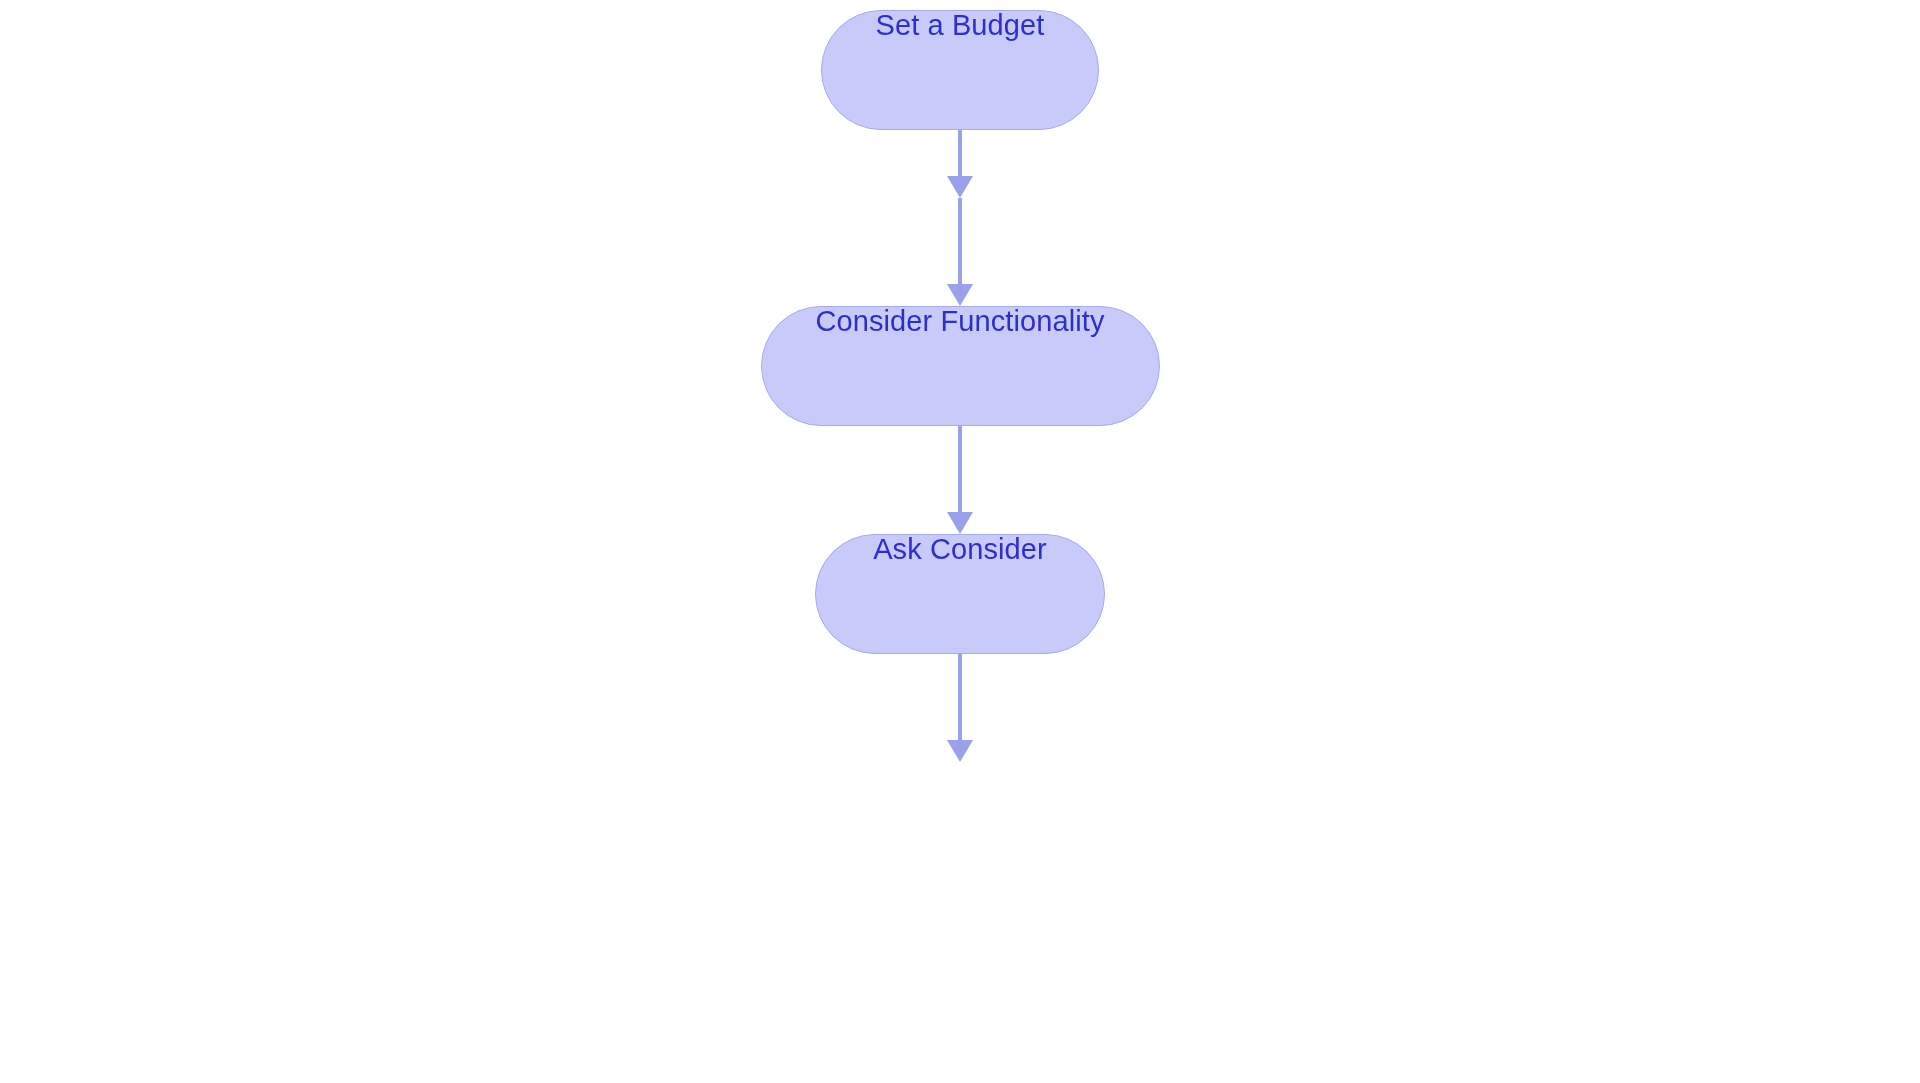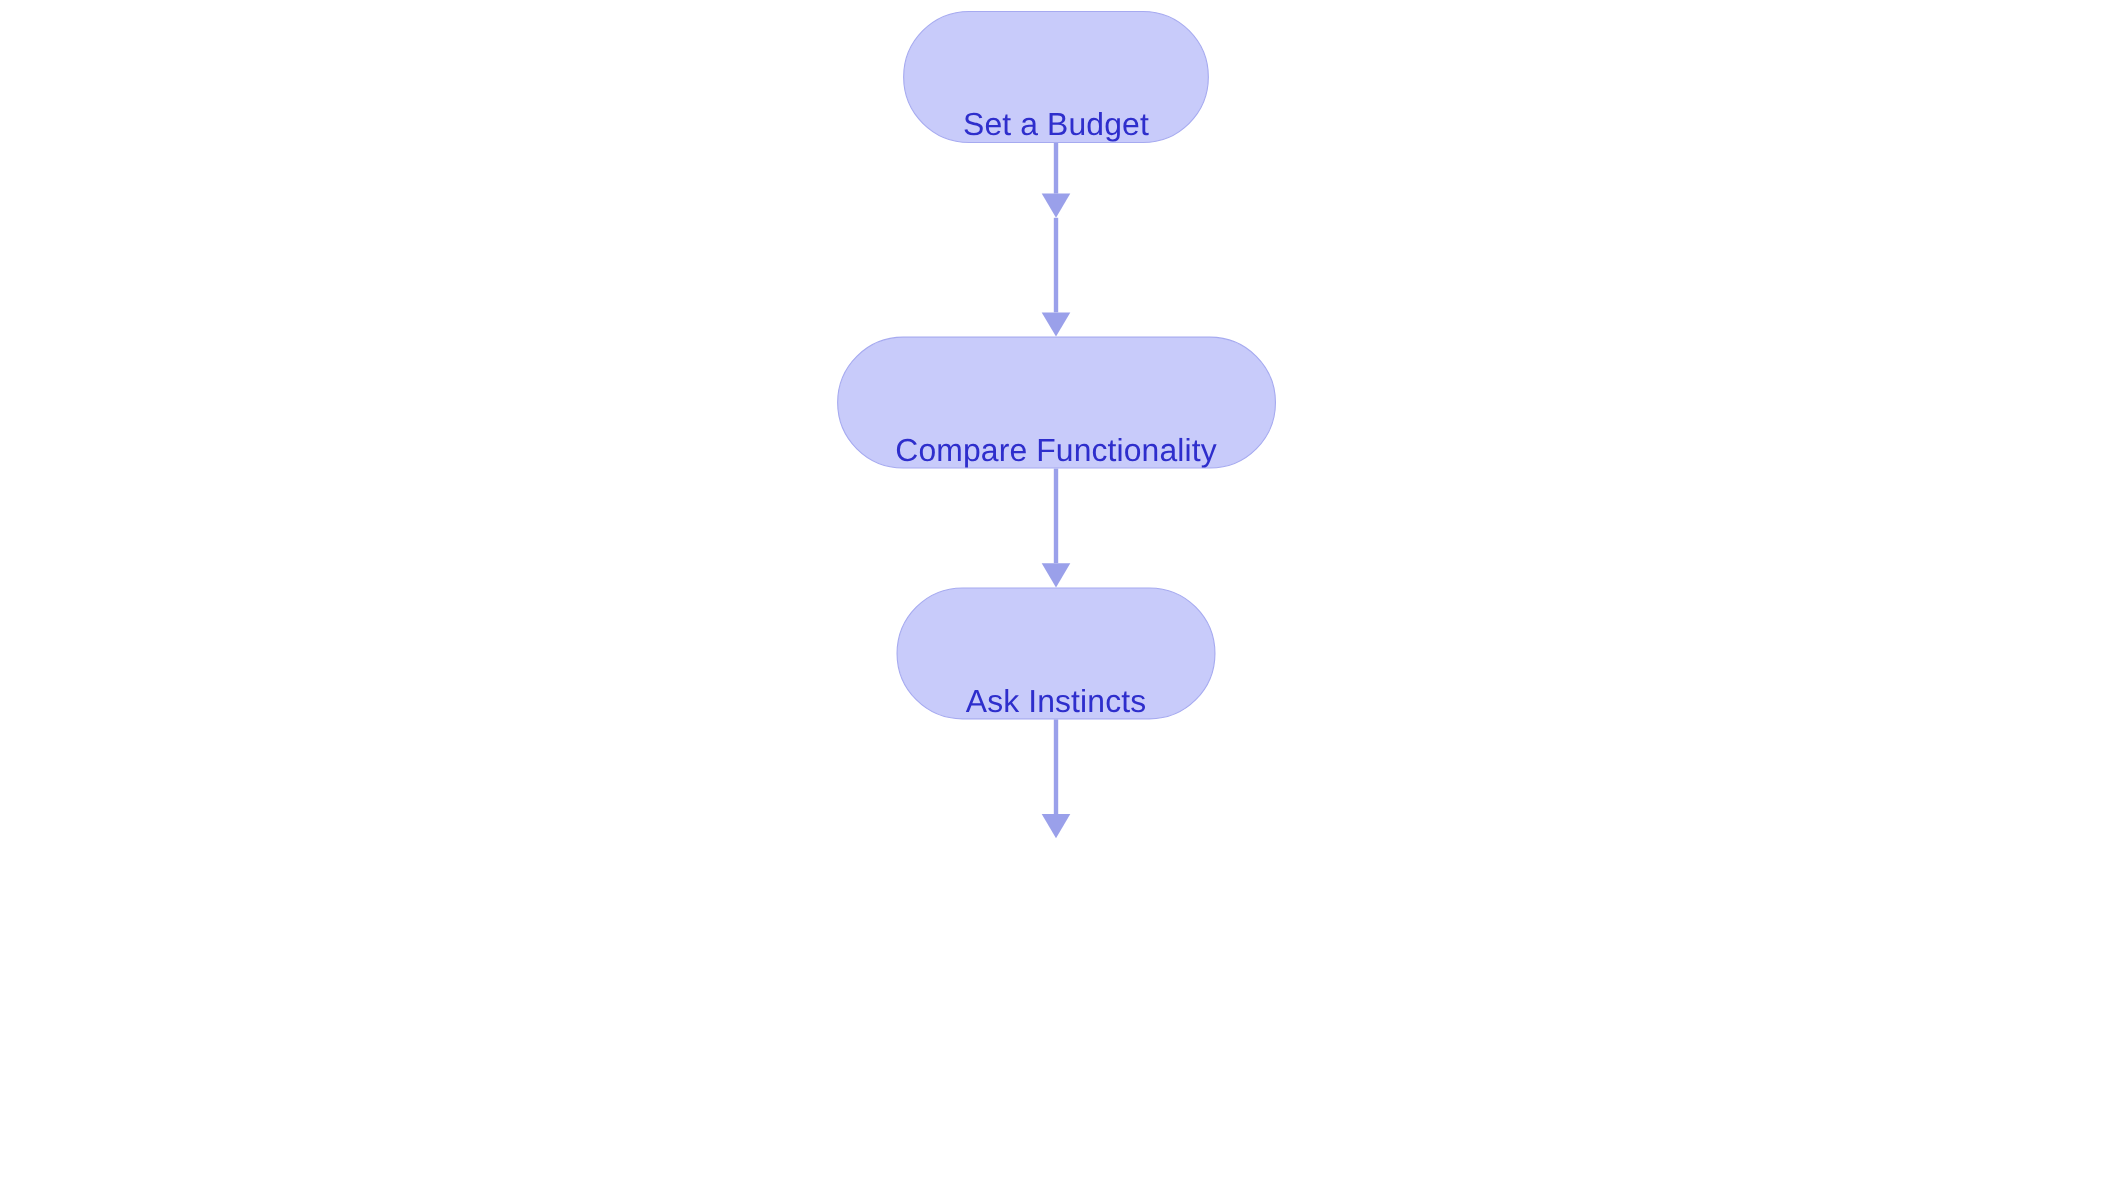--- a/index.html
+++ b/index.html
@@ -30,21 +30,21 @@
     display: flex;
     flex-direction: column;
     align-items: center;
   }
 
   
   .node {
     box-sizing: border-box;
     height: 120px;
     display: flex;
-    align-items: flex-end;
+    align-items: flex-start;
     justify-content: center;
     background: #c8cbfa;
     border: 1.6px solid #a6aaf0;
     border-radius: 60px;
     flex: 0 0 auto;
   }
   .node-label {
     color: #2e2ecc;
     font-size: 29px;
     font-weight: 400;
@@ -106,30 +106,30 @@
       <div class="connector-arrow"></div>
     </div>
 
 
     <div class="connector conn-h2">
       <div class="connector-line"></div>
       <div class="connector-arrow"></div>
     </div>
 
     <div class="node node-w3">
-      <span class="node-label">Compare Functionality</span>
+      <span class="node-label">Consider Functionality</span>
     </div>
 
     <div class="connector conn-h3">
       <div class="connector-line"></div>
       <div class="connector-arrow"></div>
     </div>
 
     <div class="node node-w4">
-      <span class="node-label">Ask Instincts</span>
+      <span class="node-label">Ask Consider</span>
     </div>
 
     <div class="connector conn-h4">
       <div class="connector-line"></div>
       <div class="connector-arrow"></div>
     </div>
 
 
   </div>
 </div>

